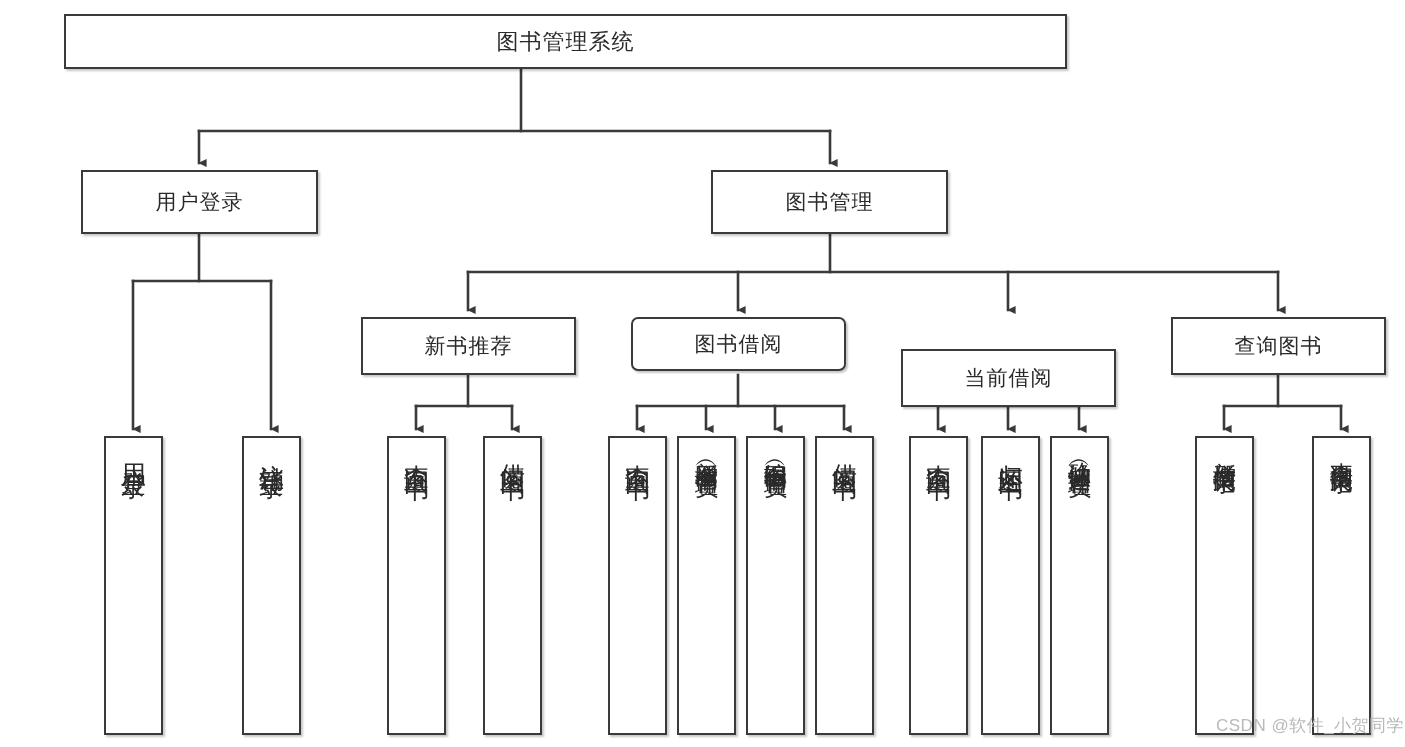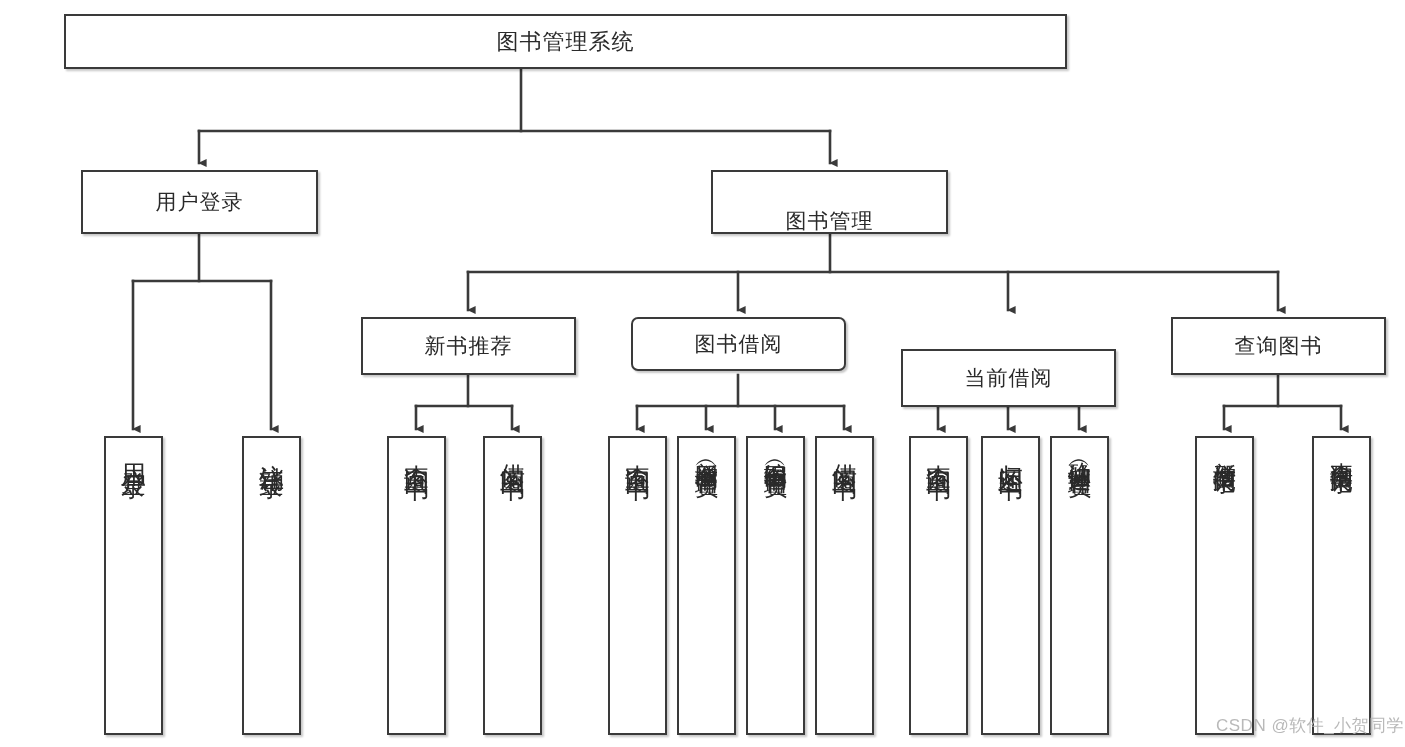--- a/index.html
+++ b/index.html
@@ -117,21 +117,21 @@
     </g>
   </svg>
 
   <div class="node h root" style="left:20px;top:14px;width:1003px;height:55px;margin-left:44px;">
     <span class="lbl">图书管理系统</span>
   </div>
 
   <div class="node h" style="left:81px;top:170px;width:237px;height:64px;">
     <span class="lbl">用户登录</span>
   </div>
-  <div class="node h" style="left:711px;top:170px;width:237px;height:64px;align-items:flex-end;">
+  <div class="node h" style="left:711px;top:170px;width:237px;height:64px;">
     <span class="lbl">图书管理</span>
   </div>
 
   <div class="node h" style="left:361px;top:317px;width:215px;height:58px;align-items:center;">
     <span class="lbl">新书推荐</span>
   </div>
   <div class="node h" style="left:631px;top:317px;width:215px;height:54px;border-radius:7px;">
     <span class="lbl">图书借阅</span>
   </div>
   <div class="node h" style="left:901px;top:317px;width:215px;height:58px;margin-top:32px;">

